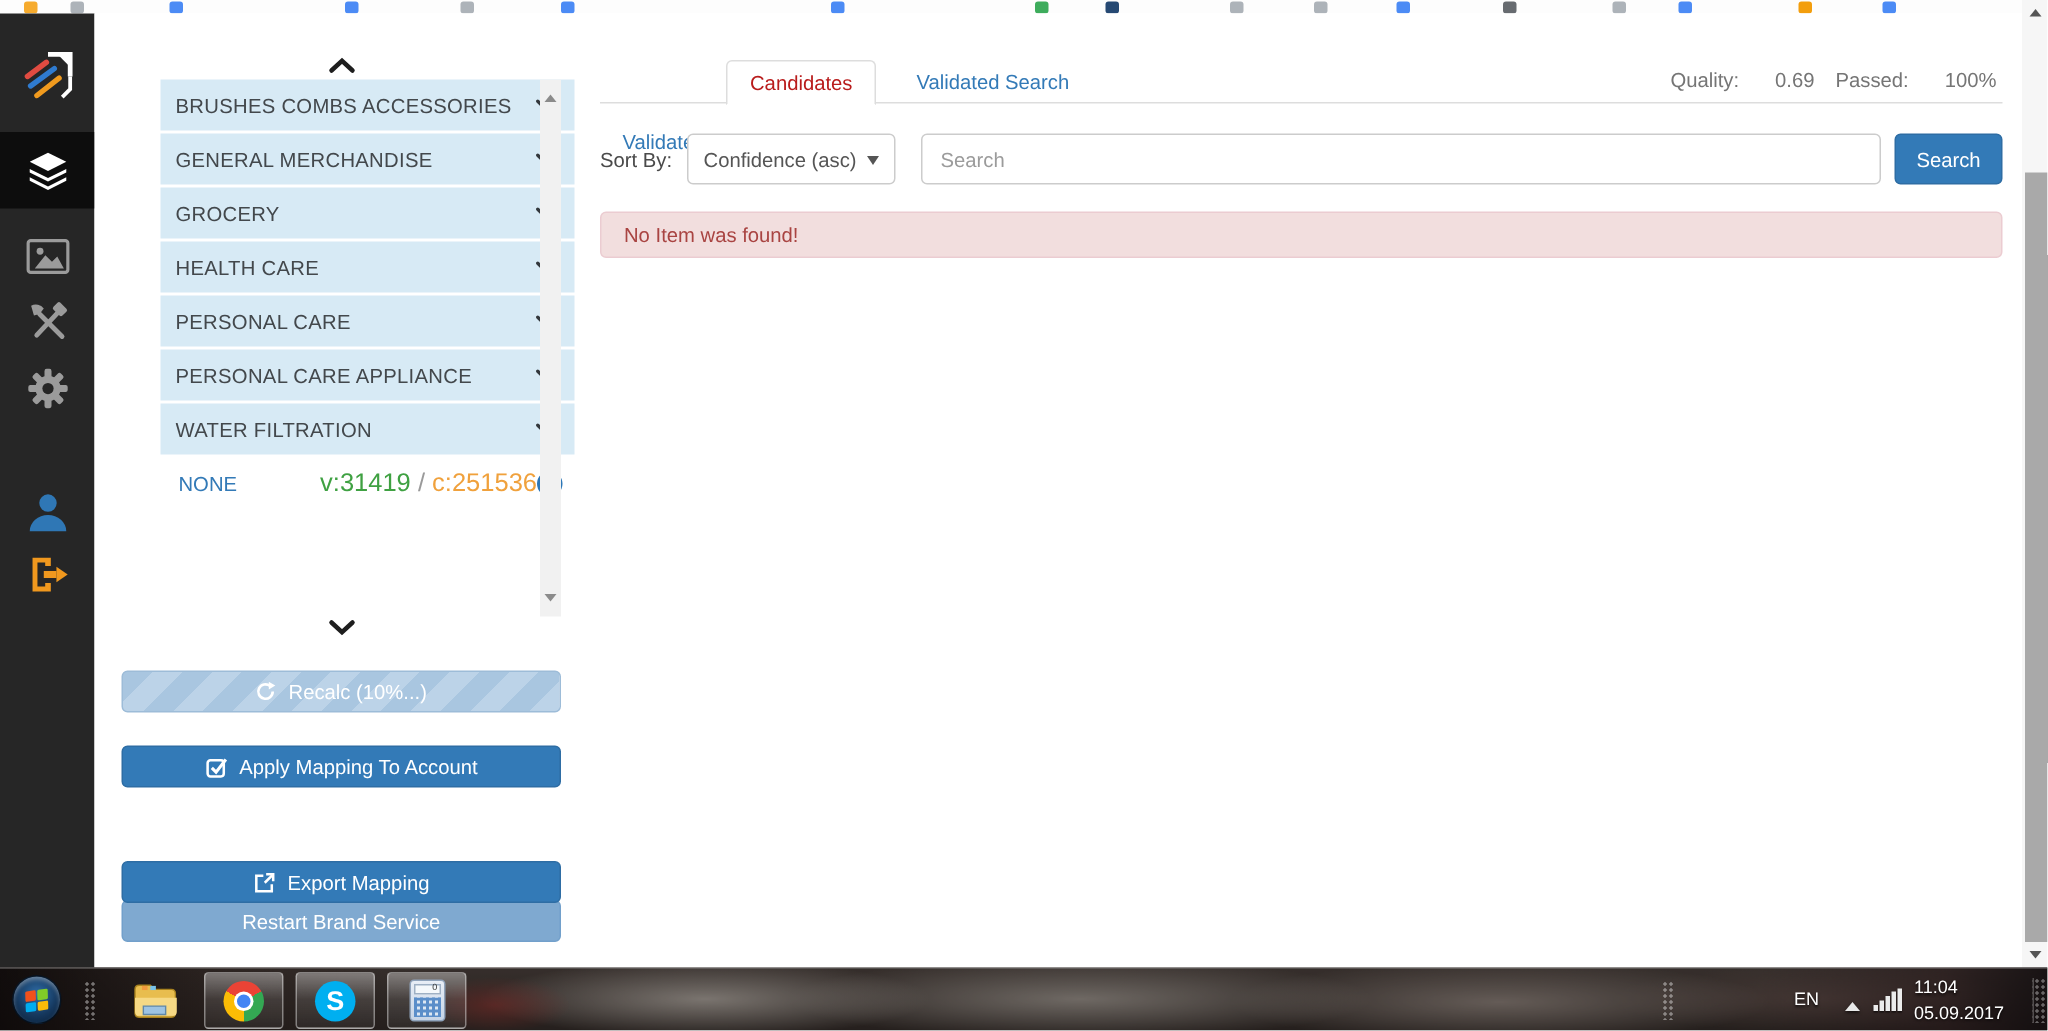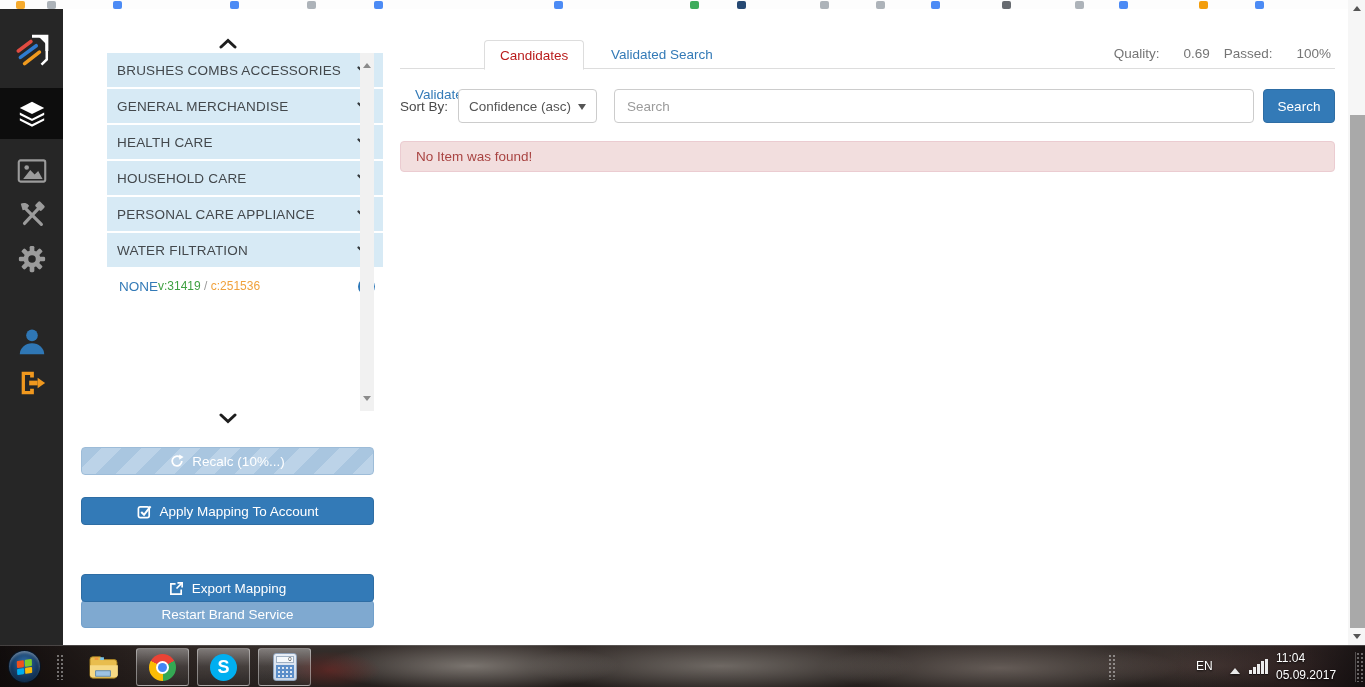--- a/index.html
+++ b/index.html
@@ -27,21 +27,21 @@
   
   .chev-big { position:absolute; left:150px; width:30px; height:14px; display:flex; justify-content:center; cursor:pointer; }
   .cat-list { position:absolute; left:20px; top:44px; width:291px; height:358px; }
   .cat-rows { position:absolute; left:0; top:0; width:276px;margin-left:24px; }
   .cat-row { height:34px; margin-bottom:2px; background:#d7eaf5; display:flex; align-items:center;
              padding:0 14px 0 10px; cursor:pointer; }
   .cat-label { font-size:13.5px; color:#43484c; letter-spacing:.2px; flex:1; white-space:nowrap; overflow:hidden; }
   .cat-chev { flex:none; display:flex; align-items:center; }
   .none-row { height:34px; background:#fff; display:flex; align-items:center; padding:0 8px 0 12px; cursor:pointer; }
   .none-label { font-size:13.5px; color:#337ab7; }
-  .none-counts { flex:1; text-align:left; font-size:12px; }
+  .none-counts { flex:1; text-align:right; font-size:17px; }
   .cnt-v { color:#3fa142; } .cnt-sep { color:#9a9a9a; } .cnt-c { color:#f0a13c; }
   .help-badge { width:17px; height:17px; border-radius:50%; background:#2c77b8; color:#fff;
                 font-size:11.5px; font-weight:bold; display:flex; align-items:center; justify-content:center; cursor:pointer; }
   .cat-scroll { position:absolute; right:0; top:0; width:14px; height:358px; background:#f1f1f1; }
   .tri-up    { position:absolute; left:3px; top:6px;  width:0; height:0; border:4px solid transparent; border-bottom:5px solid #8b8b8b; }
   .tri-down  { position:absolute; left:3px; bottom:6px; width:0; height:0; border:4px solid transparent; border-top:5px solid #8b8b8b; }
 
   
   .act-btn { position:absolute; left:18px; width:293px; height:28px; border:1px solid #2e6da4; border-radius:4px;
              background:#337ab7; color:#fff; font-size:13.5px; display:flex; align-items:center; justify-content:center;
@@ -254,29 +254,37 @@
   </div>
             <div class="cat-row">
     <span class="cat-label">GENERAL MERCHANDISE</span>
     <span class="cat-chev">
       <svg width="12" height="8" viewBox="0 0 12 8">
                   <path d="M1.5 1.5 L6 6 L10.5 1.5" fill="none" stroke="#33383c" stroke-width="2.2" stroke-linecap="round"></path>
                 </svg>
     </span>
   </div>
             <div class="cat-row">
+    <span class="cat-label">GROCERY</span>
+    <span class="cat-chev">
+      <svg width="12" height="8" viewBox="0 0 12 8">
+                  <path d="M1.5 1.5 L6 6 L10.5 1.5" fill="none" stroke="#33383c" stroke-width="2.2" stroke-linecap="round"></path>
+                </svg>
+    </span>
+  </div>
+            <div class="cat-row">
     <span class="cat-label">HEALTH CARE</span>
     <span class="cat-chev">
       <svg width="12" height="8" viewBox="0 0 12 8">
                   <path d="M1.5 1.5 L6 6 L10.5 1.5" fill="none" stroke="#33383c" stroke-width="2.2" stroke-linecap="round"></path>
                 </svg>
     </span>
   </div>
             <div class="cat-row">
-    <span class="cat-label">HOUSEHOLD CARE</span>
+    <span class="cat-label">PERSONAL CARE</span>
     <span class="cat-chev">
       <svg width="12" height="8" viewBox="0 0 12 8">
                   <path d="M1.5 1.5 L6 6 L10.5 1.5" fill="none" stroke="#33383c" stroke-width="2.2" stroke-linecap="round"></path>
                 </svg>
     </span>
   </div>
             <div class="cat-row">
     <span class="cat-label">PERSONAL CARE APPLIANCE</span>
     <span class="cat-chev">
       <svg width="12" height="8" viewBox="0 0 12 8">

